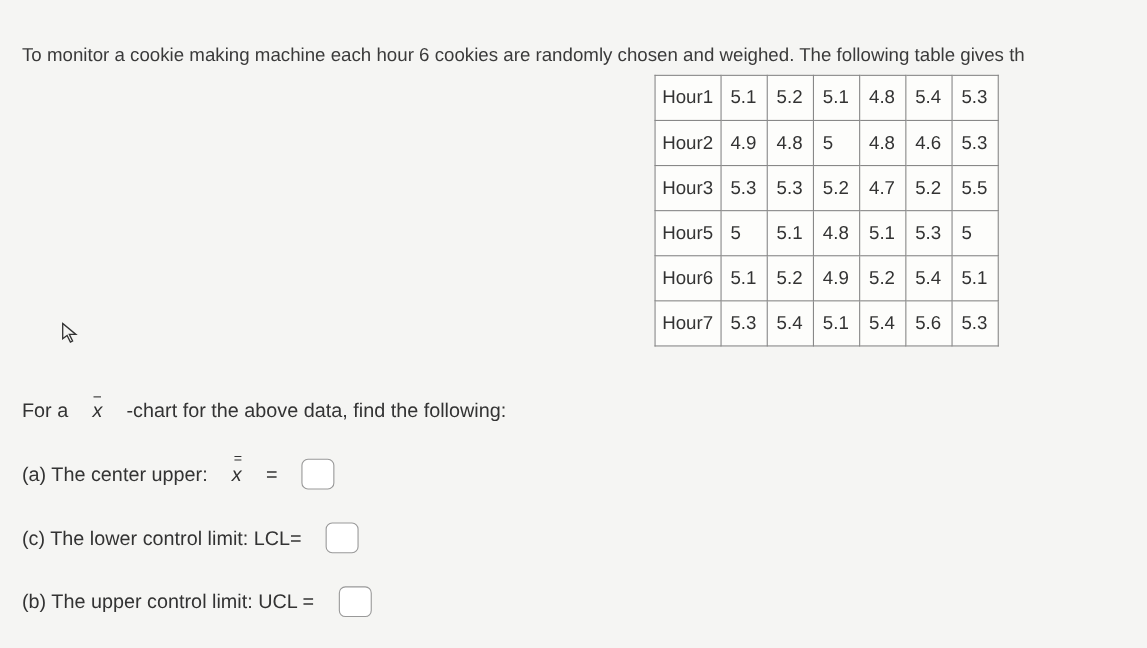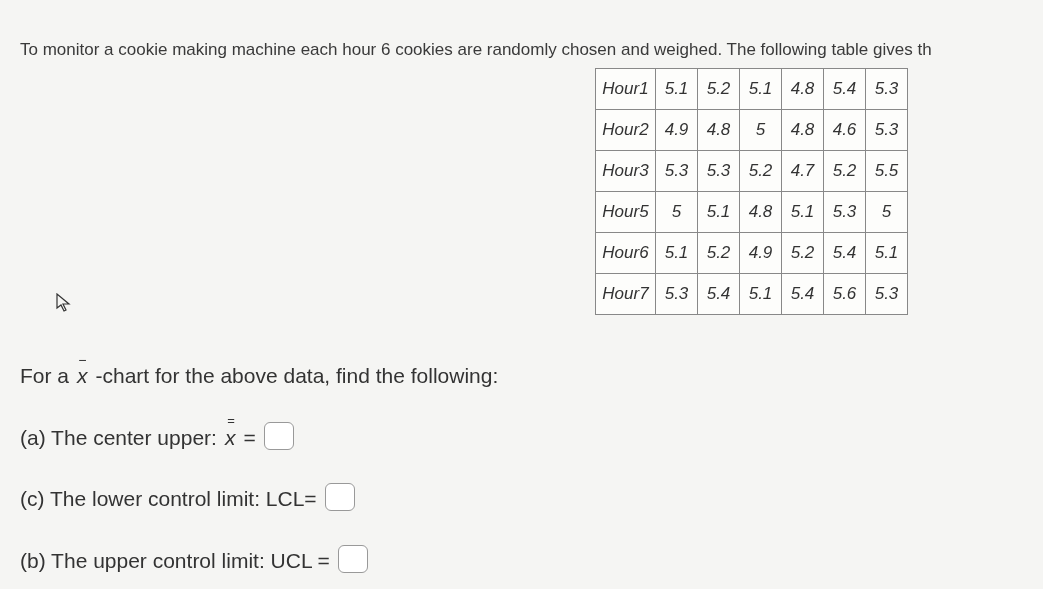--- a/index.html
+++ b/index.html
@@ -30,39 +30,39 @@
       top: 28px;
       left: 575px;
     }
     table {
       border-collapse: collapse;
       background: #fdfdfb;
     }
     td {
       border: 1px solid #888;
       padding: 10px 8px;
-      text-align: center;
+      text-align: left;
       min-width: 42px;
       font-size: 17px;
       color: #333;
-      font-style: italic;
     }
     td.row-label {
       min-width: 60px;
       padding: 10px 6px;
     }
     .questions {
       margin-top: 300px;
       line-height: 1.5;
     }
     .q-line {
       margin-bottom: 30px;
       display: flex;
-      gap: 8px;
-      font-size: 21px;
+      align-items: center;
+      gap: 22px;
+      font-size: 18px;
       color: #333;
     }
     .xbar {
       font-style: italic;
       position: relative;
       display: inline-block;
     }
     .xbar::before {
       content: "\2212";
       position: absolute;

